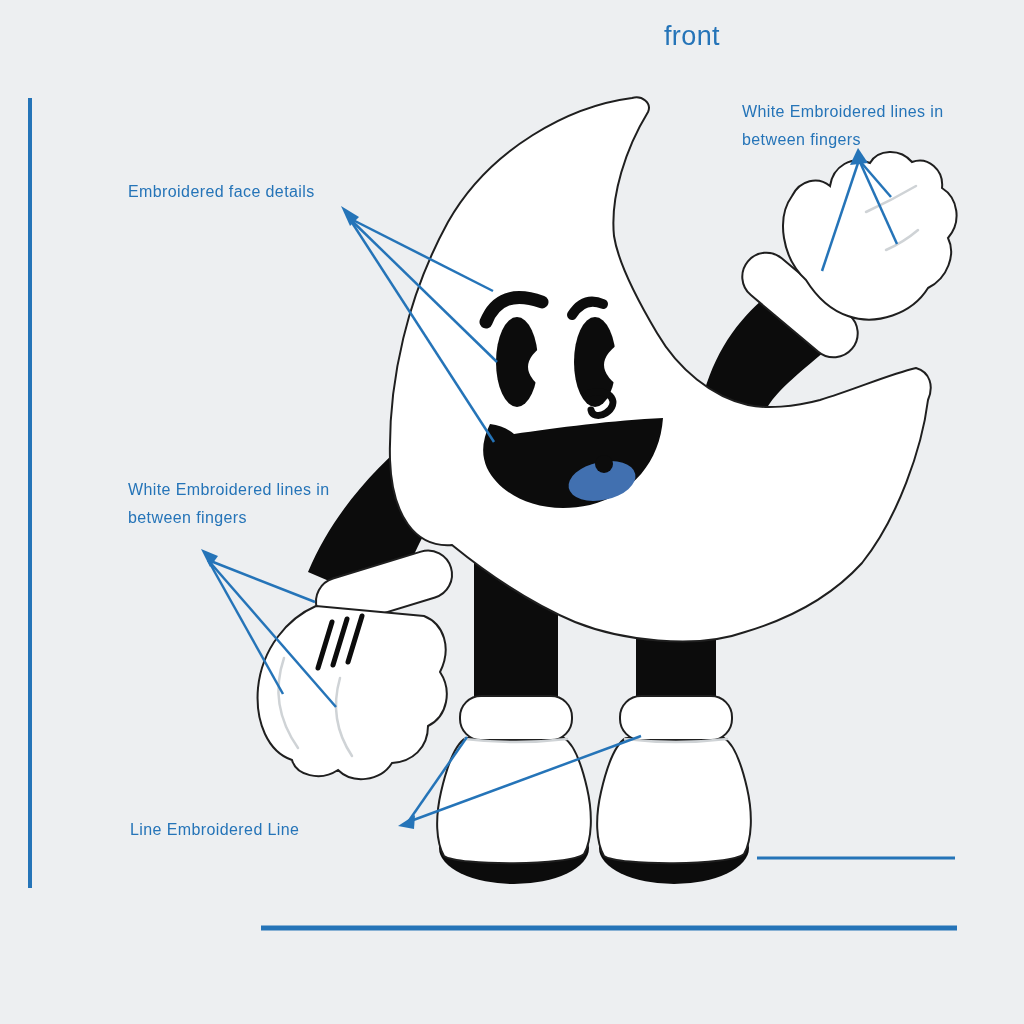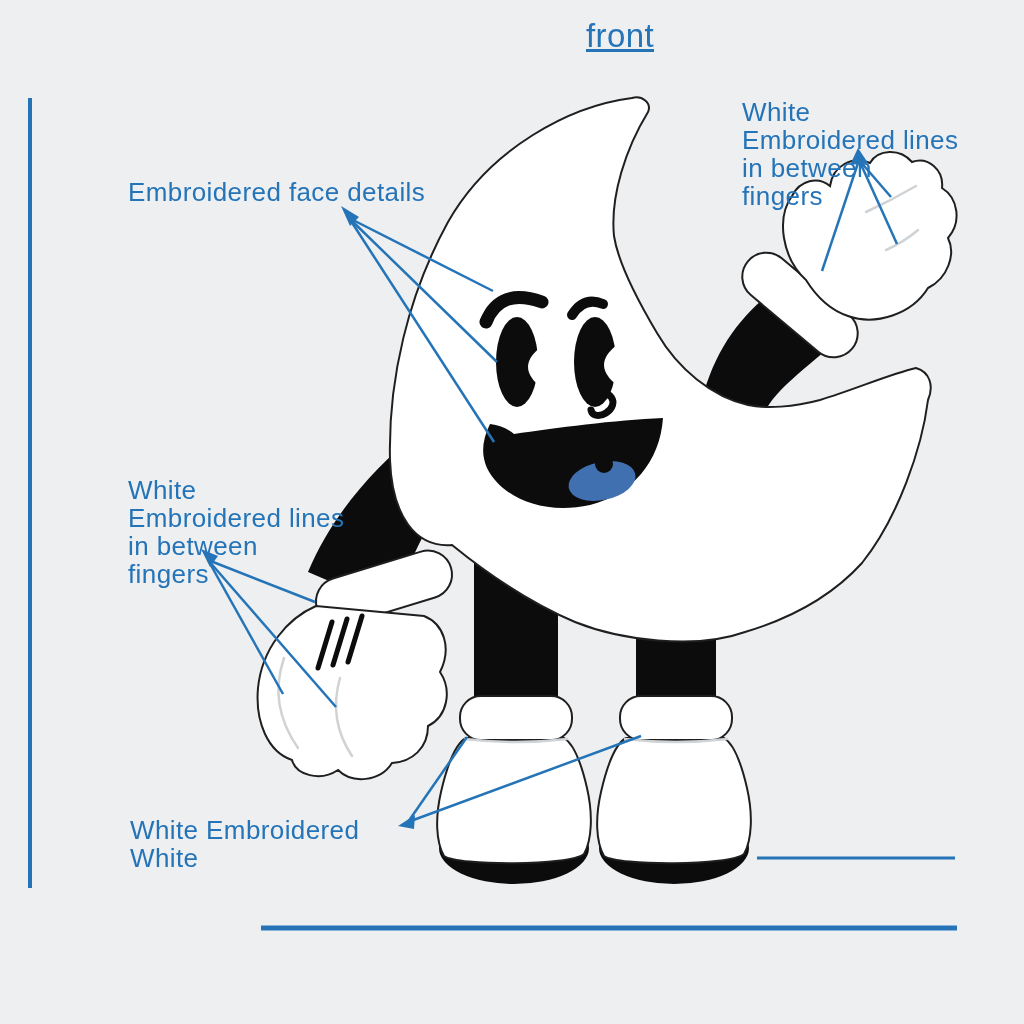--- a/index.html
+++ b/index.html
@@ -7,26 +7,26 @@
     position:relative;
     width:1024px; height:1024px;
     background: var(--background, #edeff1);
     font-family: "Liberation Sans", sans-serif;
     overflow:hidden;
   }
   #drawing { position:absolute; left:0; top:0; }
   .label {
     position:absolute;
     color: var(--annotation_blue, #2574b8);
-    font-size:26px;
+    font-size:16px;
     line-height:28px;
     letter-spacing:0.4px;
     font-weight:400;
   }
-  .label.big { font-size:33px; line-height:32px; text-align:center;text-decoration:underline; }
+  .label.big { font-size:27px; line-height:32px; text-align:right; }
   
   .outline       { fill:#ffffff; stroke:var(--character_outline,#1f1f1f); stroke-width:2; }
   .solid-black   { fill:var(--character_black,#0c0c0c); stroke:none; }
   .face-black    { fill:var(--character_black,#0c0c0c); stroke:none; }
   .stroke-black  { fill:none; stroke:var(--character_black,#0c0c0c); stroke-linecap:round; }
   .embroidery    { fill:none; stroke:var(--embroidery_gray,#cfd3d6); stroke-width:2.5; stroke-linecap:round; }
   .blue-line     { stroke:var(--annotation_blue,#2574b8); fill:none; }
   .blue-fill     { fill:var(--annotation_blue,#2574b8); stroke:none; }
   .tongue        { fill:var(--tongue_blue,#4170b0); }
 </style>
@@ -177,15 +177,15 @@
   </svg>
 
   <div class="label big" style="left:520px; top:20px; width:200px;">front</div>
 
   <div class="label" style="left:742px; top:98px; width:218px;">White Embroidered lines in between fingers</div>
 
   <div class="label" style="left:128px; top:178px; width:300px;">Embroidered face details</div>
 
   <div class="label" style="left:128px; top:476px; width:218px;">White Embroidered lines in between fingers</div>
 
-  <div class="label" style="left:130px; top:816px; width:280px;">White Embroidered White</div>
+  <div class="label" style="left:130px; top:816px; width:280px;">Line Embroidered Line</div>
 
 </div>
 
 </body></html>

